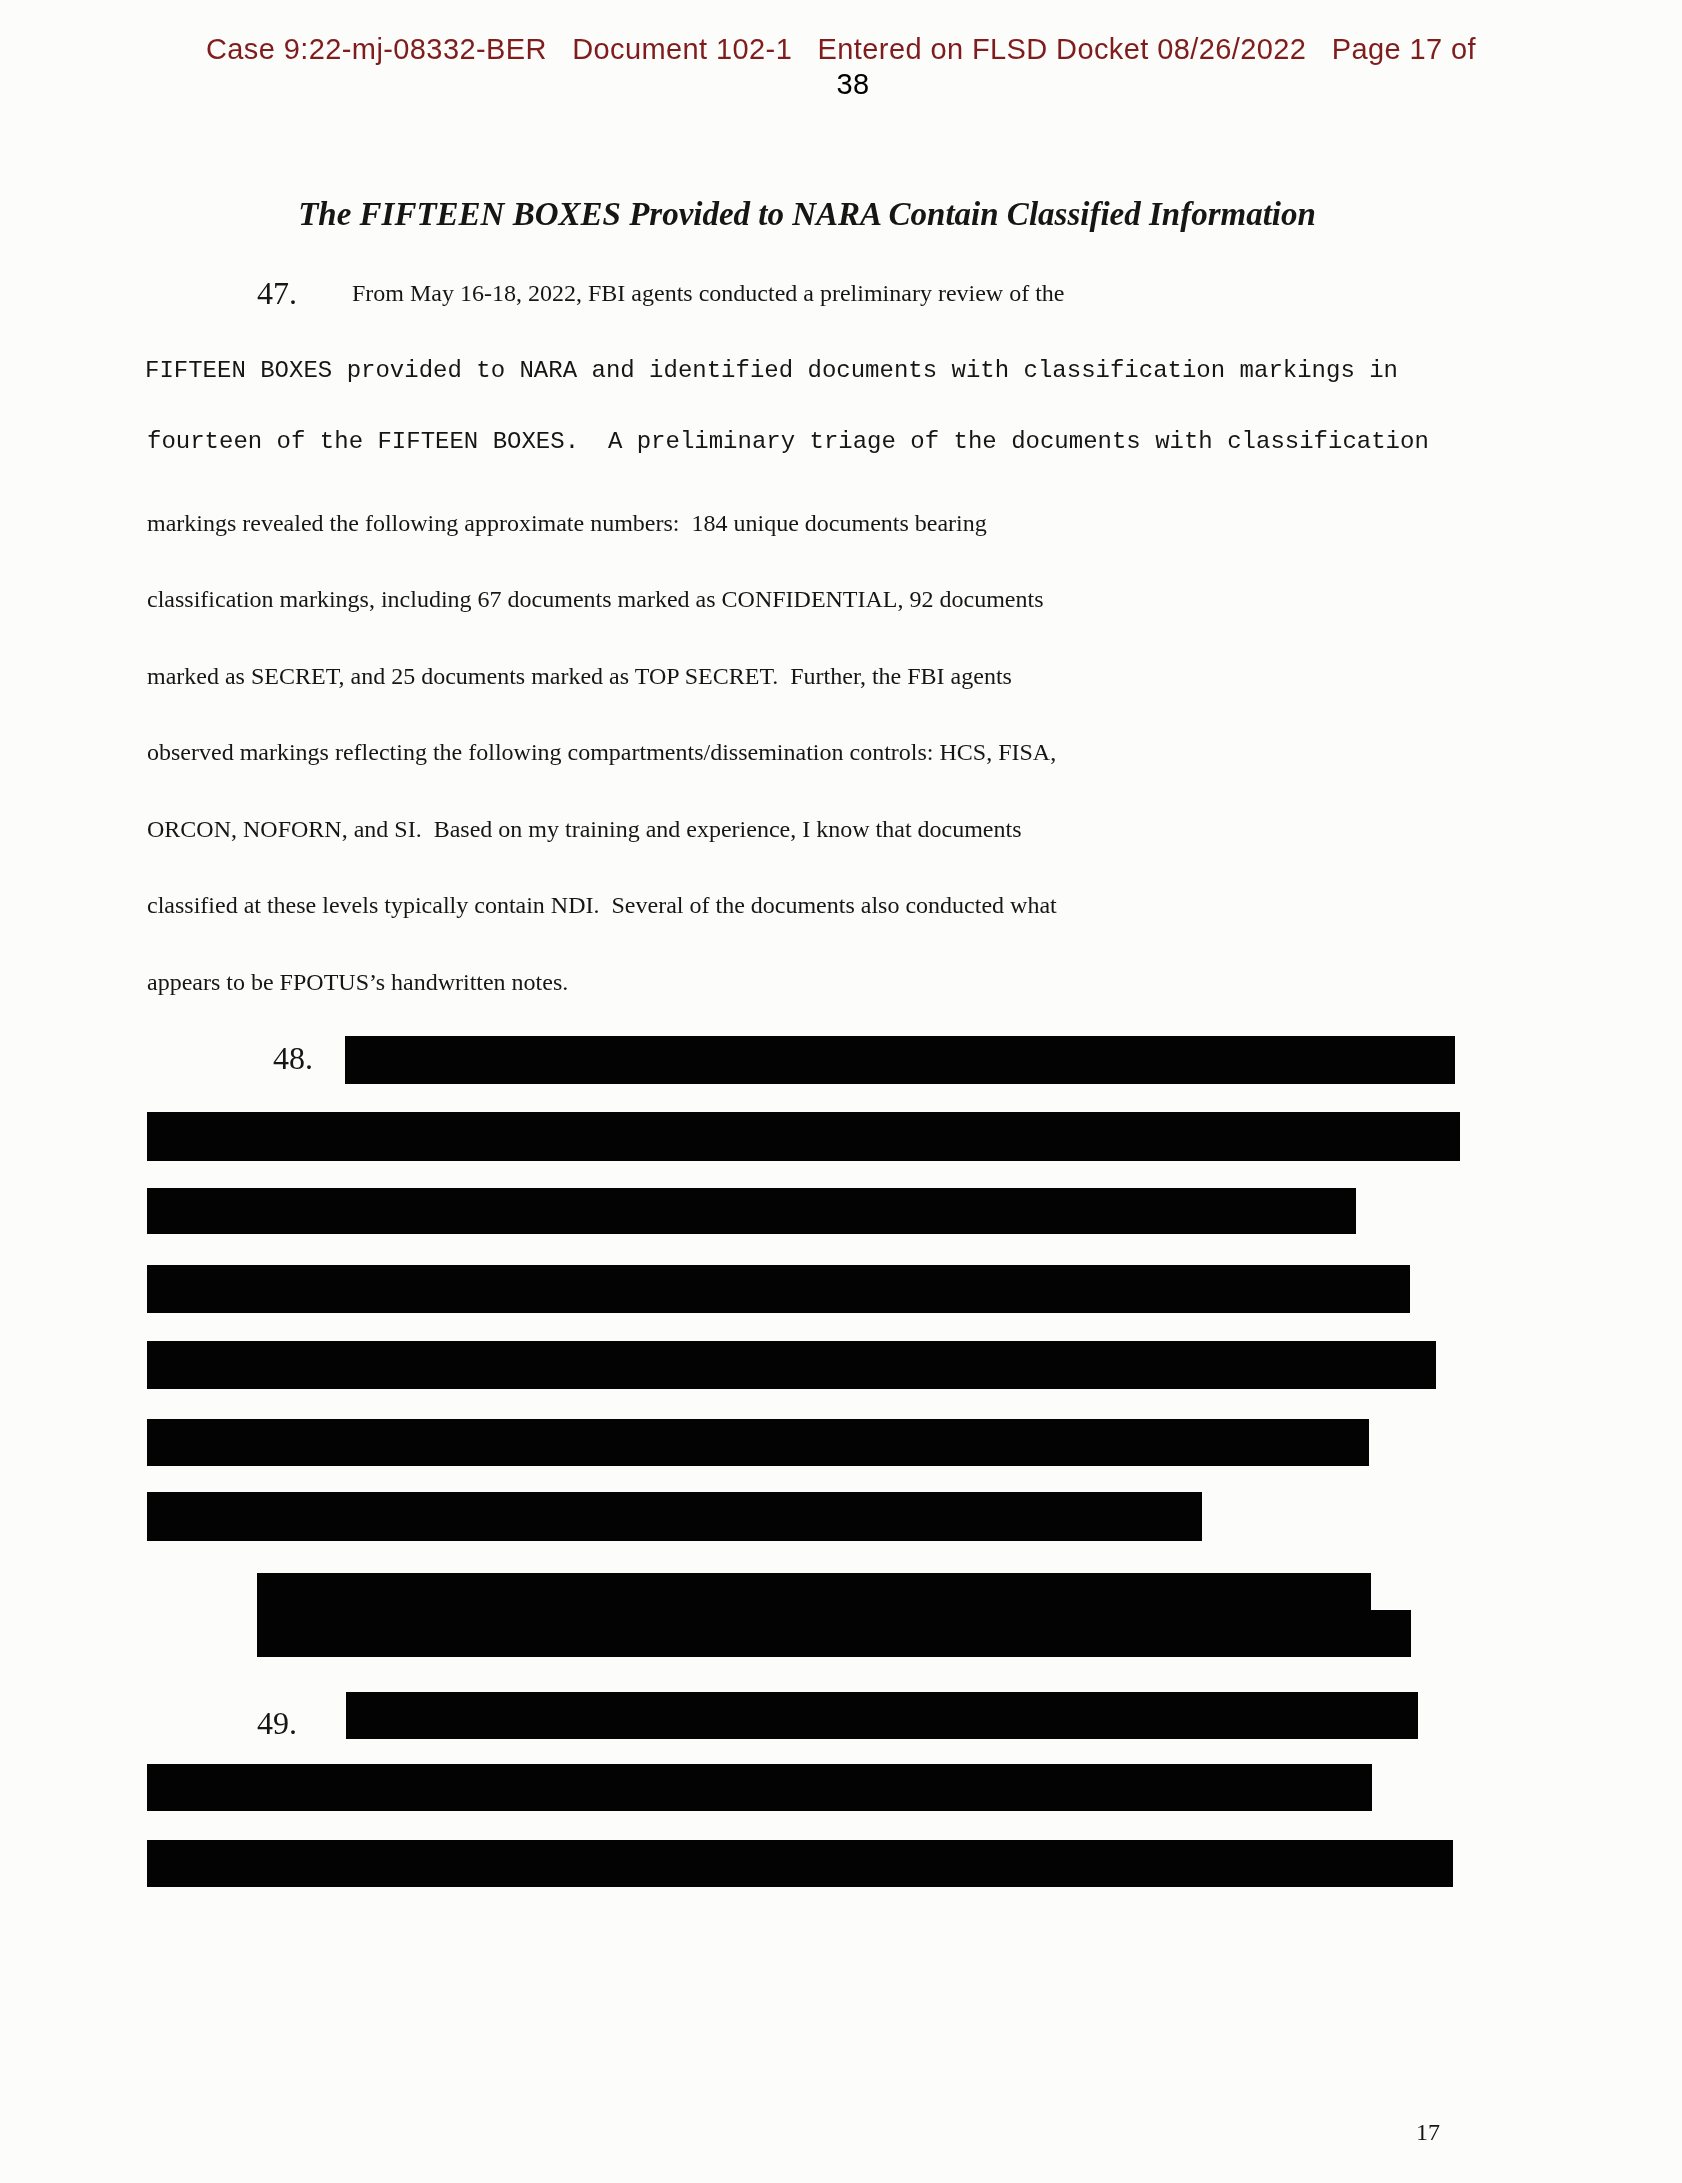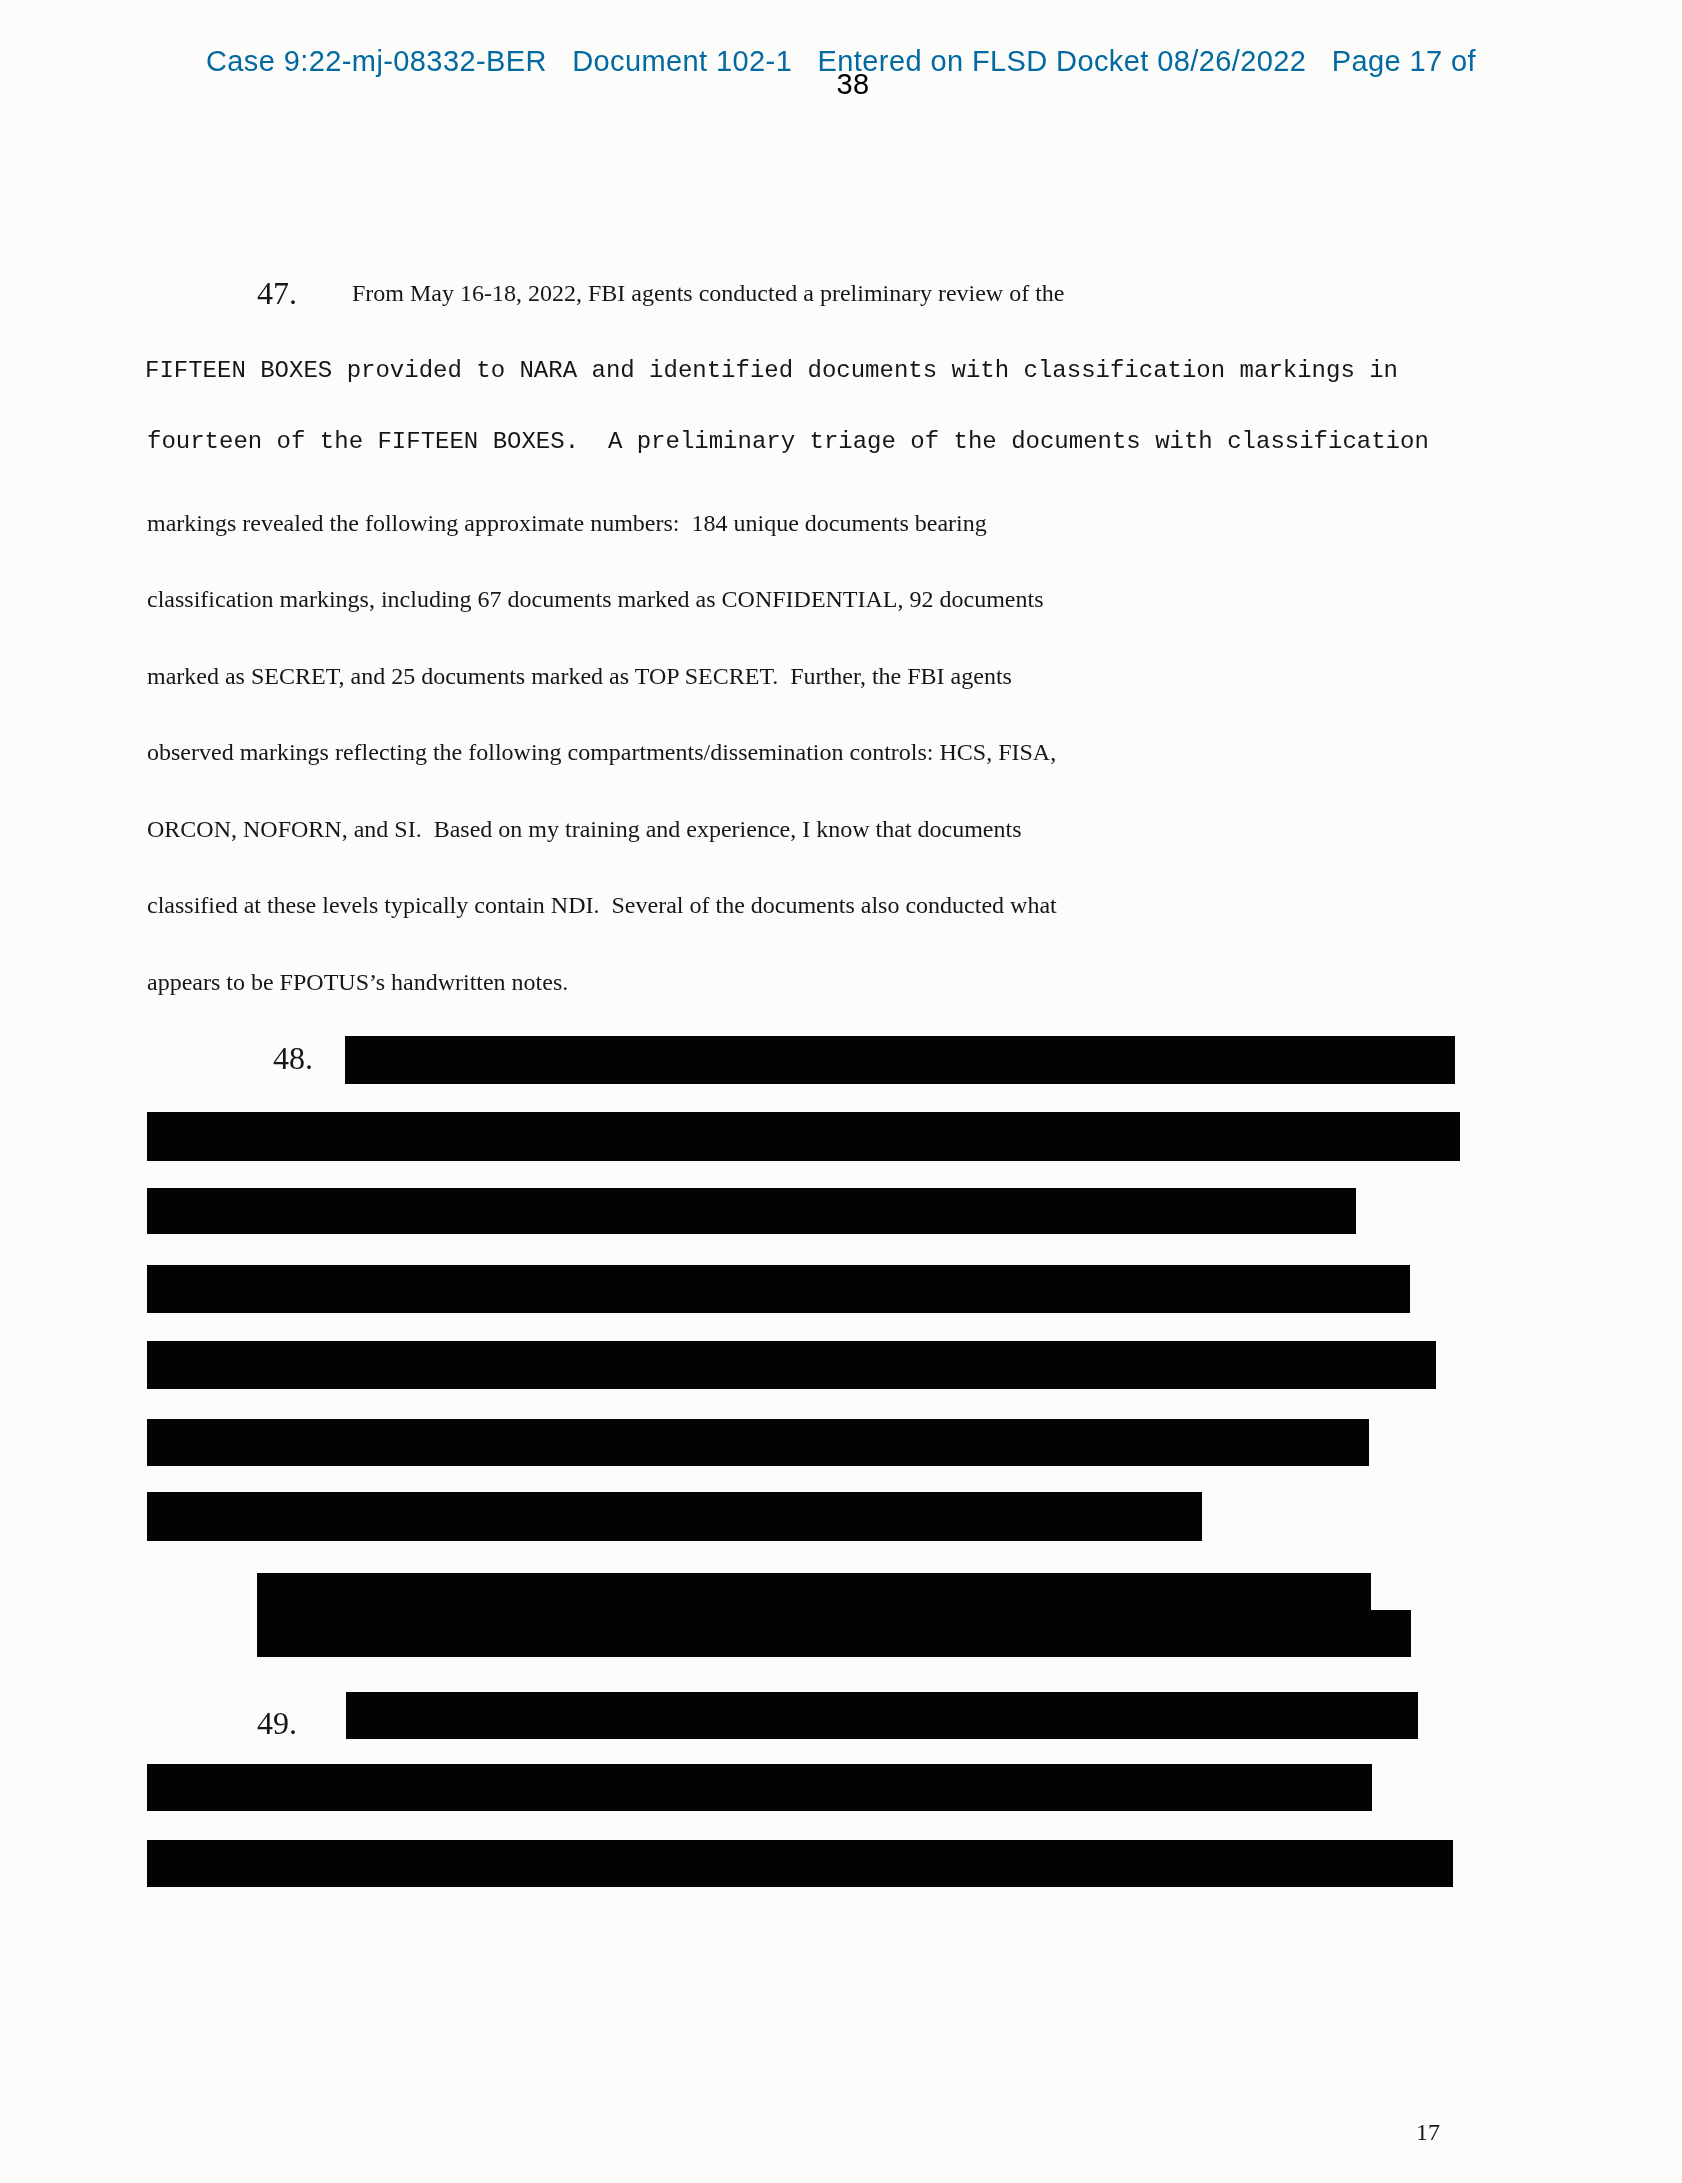--- a/index.html
+++ b/index.html
@@ -74,24 +74,25 @@
     line-height: 39px;
     white-space: pre;
   }
 </style>
 </head>
 <body>
 
 <div class="page" style="background: rgb(252, 252, 251); color: rgb(22, 22, 22);">
 
   <div class="case-header">
-    <div class="case-header-line l1" style="color: #0369a1; margin-top: 12px;">Case 9:22-mj-08332-BER   Document 102-1   Entered on FLSD Docket 08/26/2022   Page 17 of</div>
+    <div class="case-header-line l1" style="color: #7f1d1d;">Case 9:22-mj-08332-BER   Document 102-1   Entered on FLSD Docket 08/26/2022   Page 17 of</div>
     <div class="case-header-line l2" style="color: #000000; padding-left: 12px;">38</div>
   </div>
 
+  <div class="section-heading">The FIFTEEN BOXES Provided to NARA Contain Classified Information</div>
 
   <div>
     <div class="para-number" style="top:274px; left:257px;">47.</div>
     <div class="body-line" style="top:274px;  left:352px;">From May 16-18, 2022, FBI agents conducted a preliminary review of the</div>
     <div class="body-line" style="top:351px;  left:145px;font-family:Liberation Mono, monospace;">FIFTEEN BOXES provided to NARA and identified documents with classification markings in</div>
     <div class="body-line" style="top:422px;  left:147px;font-family:Liberation Mono, monospace;">fourteen of the FIFTEEN BOXES.  A preliminary triage of the documents with classification</div>
     <div class="body-line" style="top:504px;  left:147px;">markings revealed the following approximate numbers:  184 unique documents bearing</div>
     <div class="body-line" style="top:580px;  left:147px;">classification markings, including 67 documents marked as CONFIDENTIAL, 92 documents</div>
     <div class="body-line" style="top:657px;  left:147px;">marked as SECRET, and 25 documents marked as TOP SECRET.  Further, the FBI agents</div>
     <div class="body-line" style="top:733px;  left:147px;">observed markings reflecting the following compartments/dissemination controls: HCS, FISA,</div>

